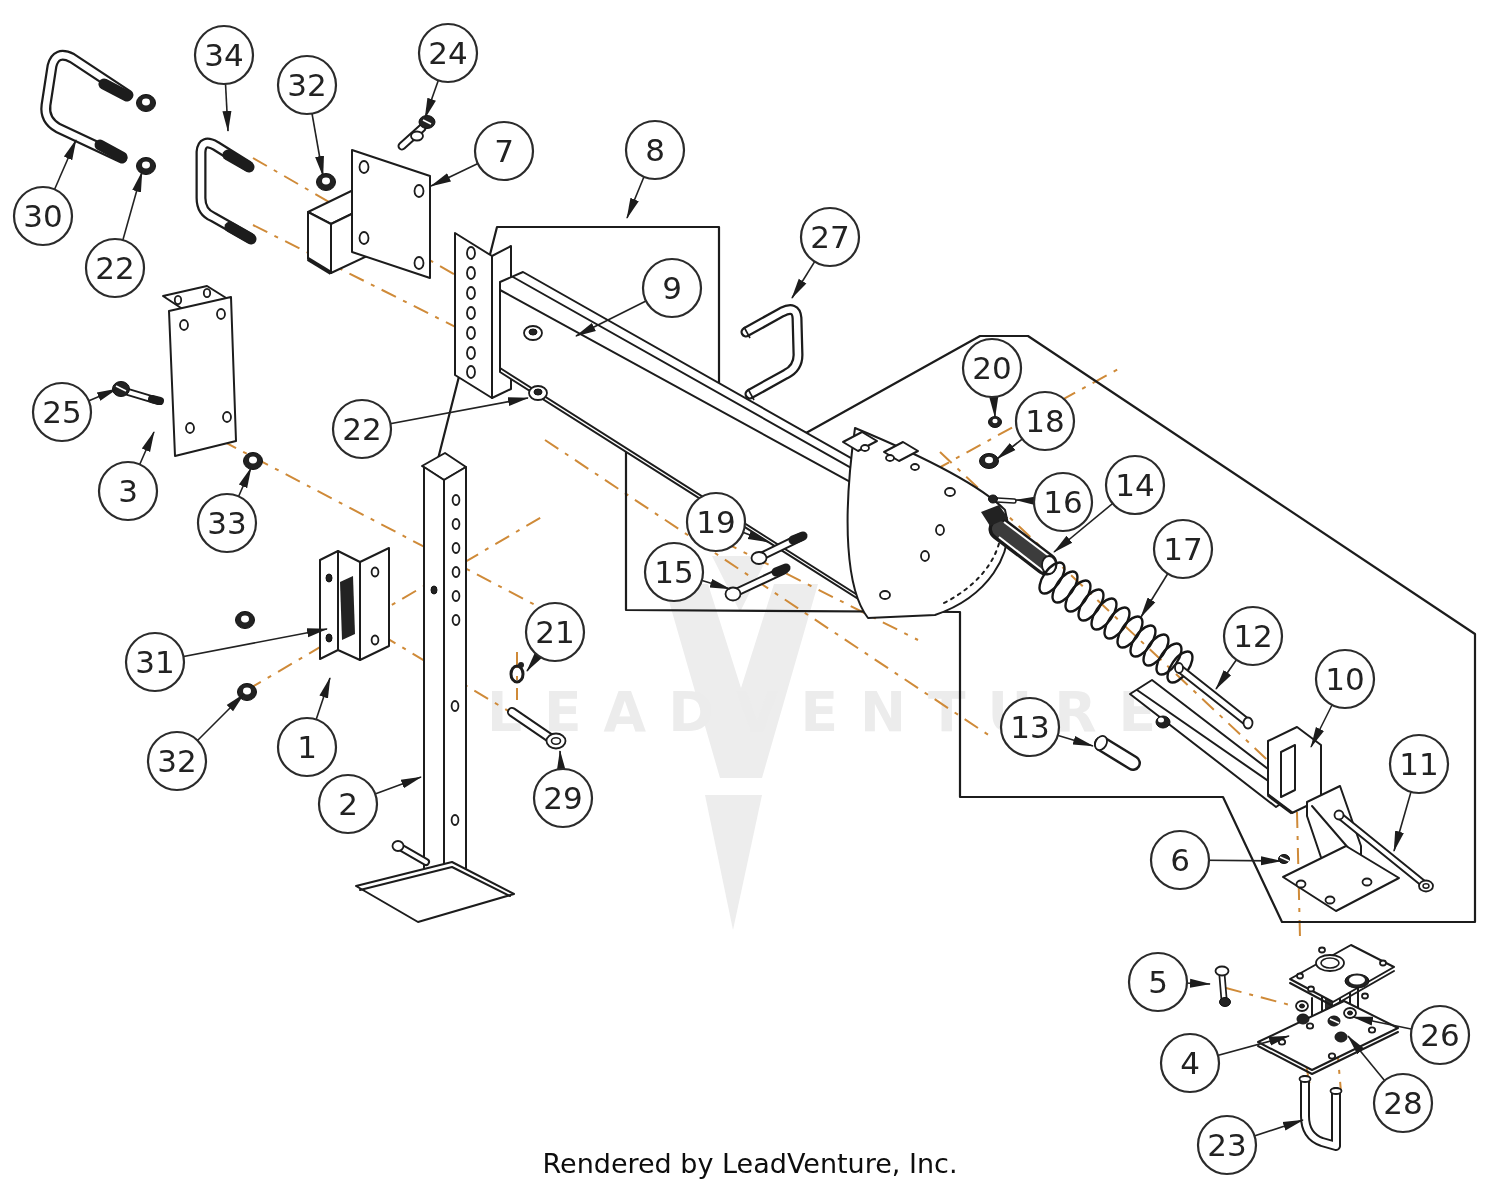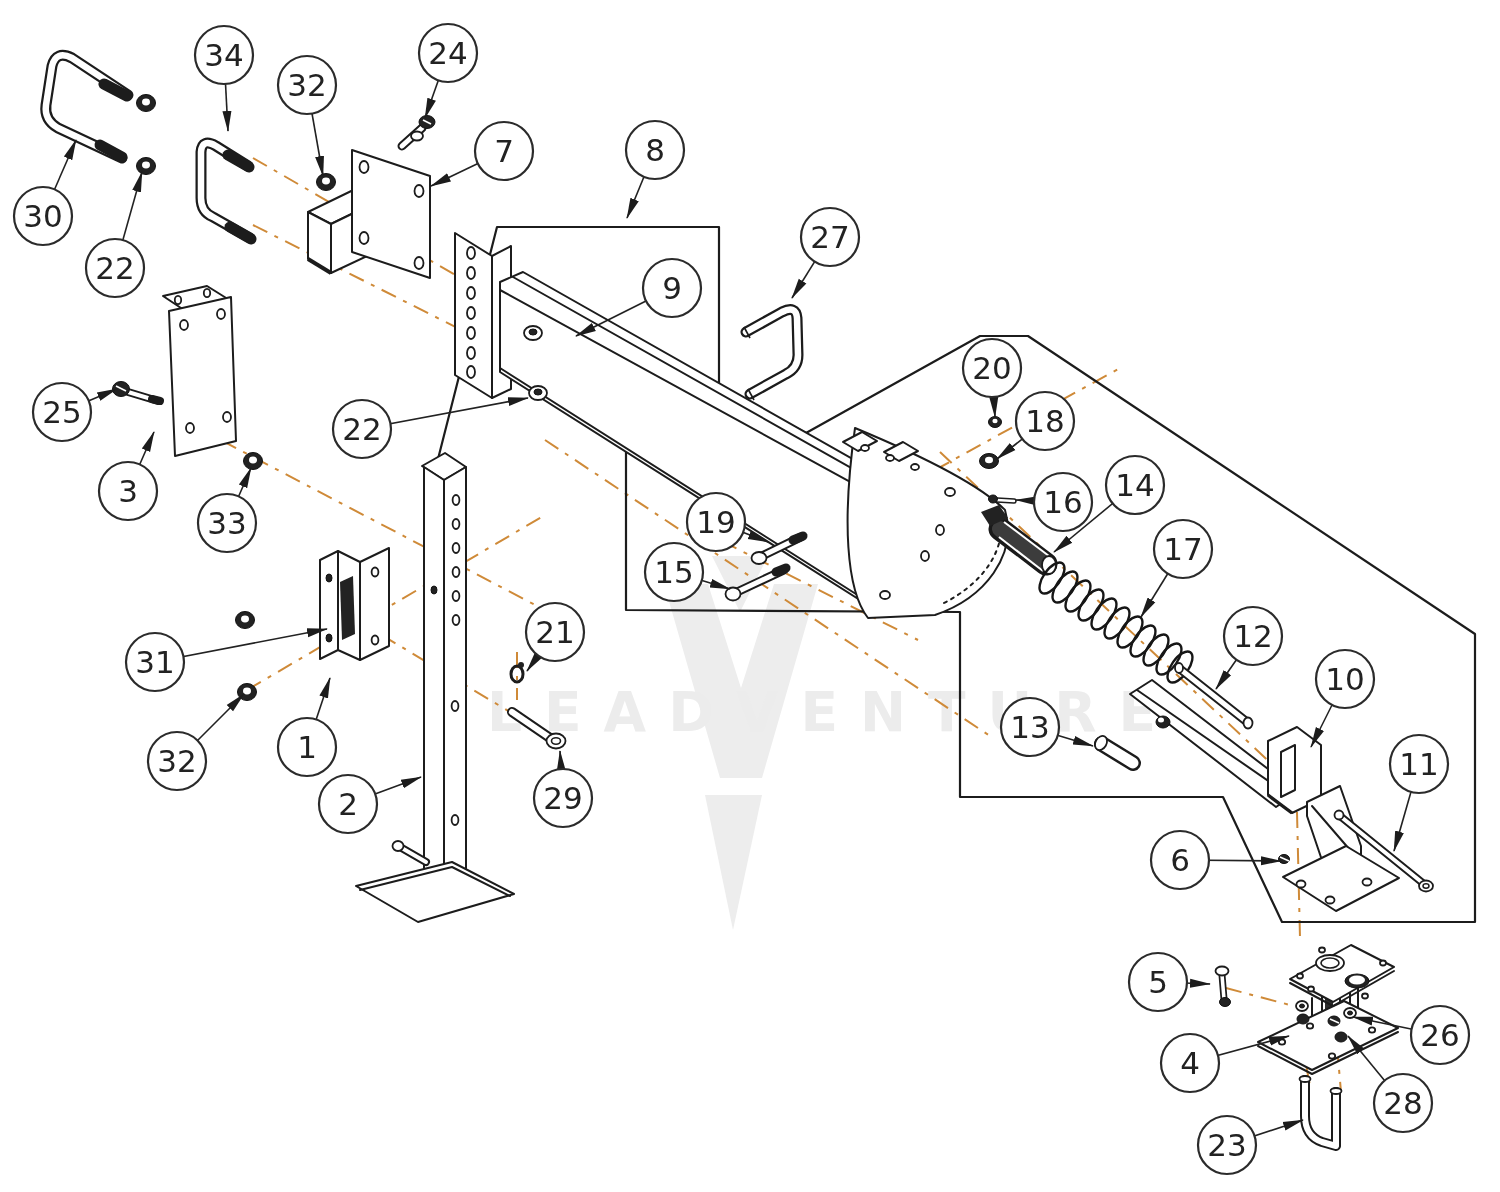--- a/index.html
+++ b/index.html
@@ -542,13 +542,14 @@
           <text x="1403" y="1103" class="callout-text" text-anchor="middle" dominant-baseline="central">28</text>
         </g>
         <g>
           <line x1="1227" y1="1145" x2="1303" y2="1120" class="leader" marker-end="url(#arrow)"></line>
           <circle cx="1227" cy="1145" r="29" class="callout-circle"></circle>
           <text x="1227" y="1145" class="callout-text" text-anchor="middle" dominant-baseline="central">23</text>
         </g>
       </g>
 </svg>
 
+<div class="footer">Rendered by LeadVenture, Inc.</div>
 </div>
 
 </body></html>

